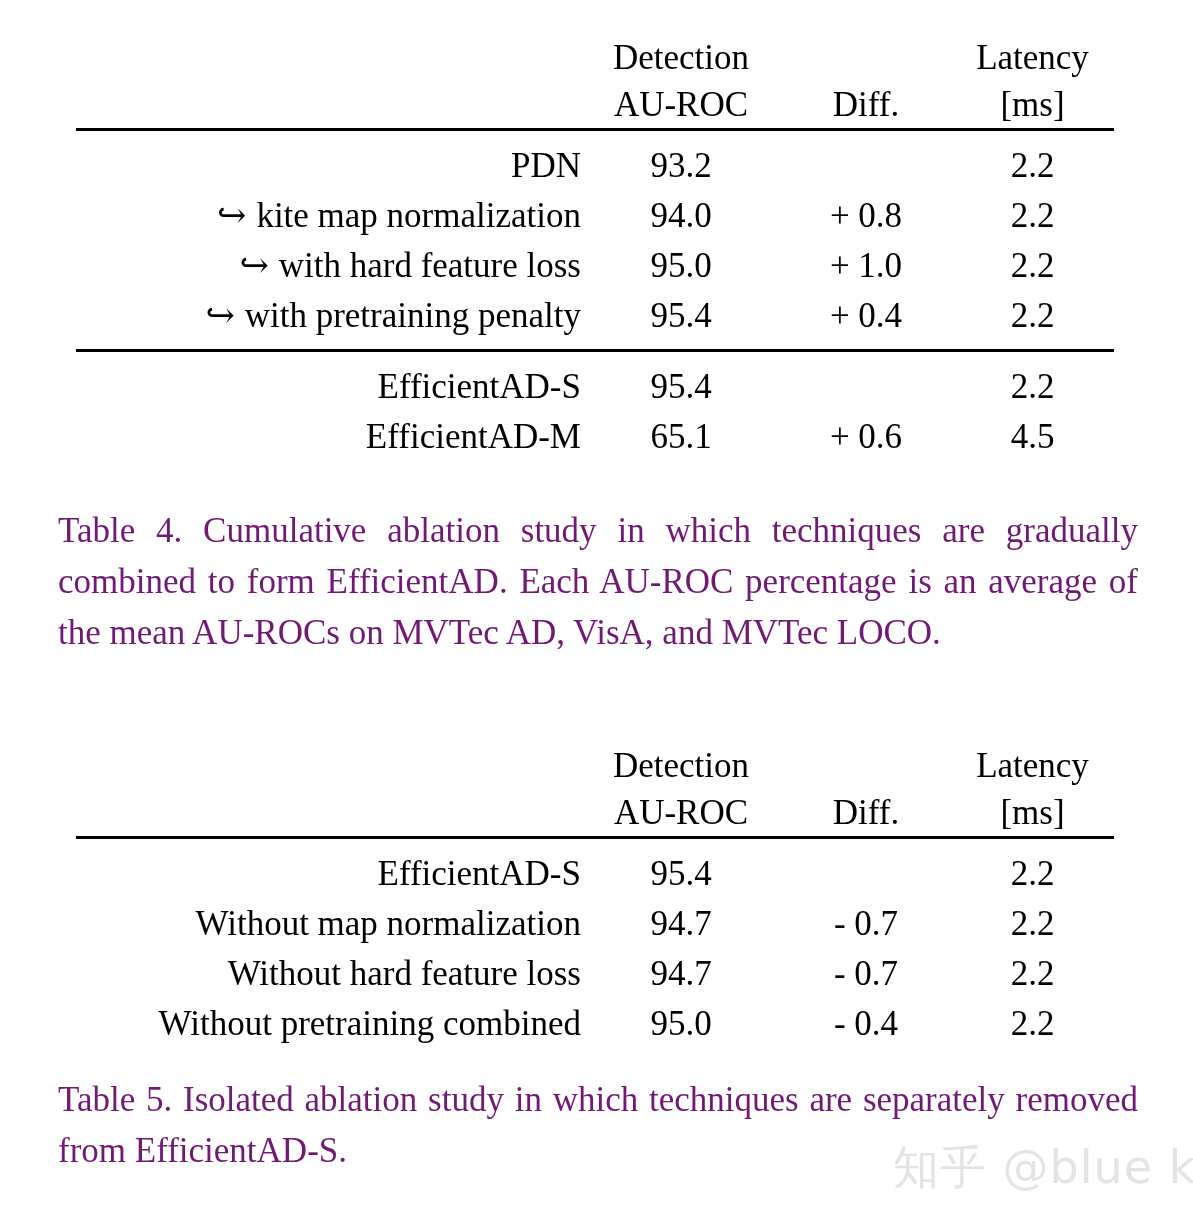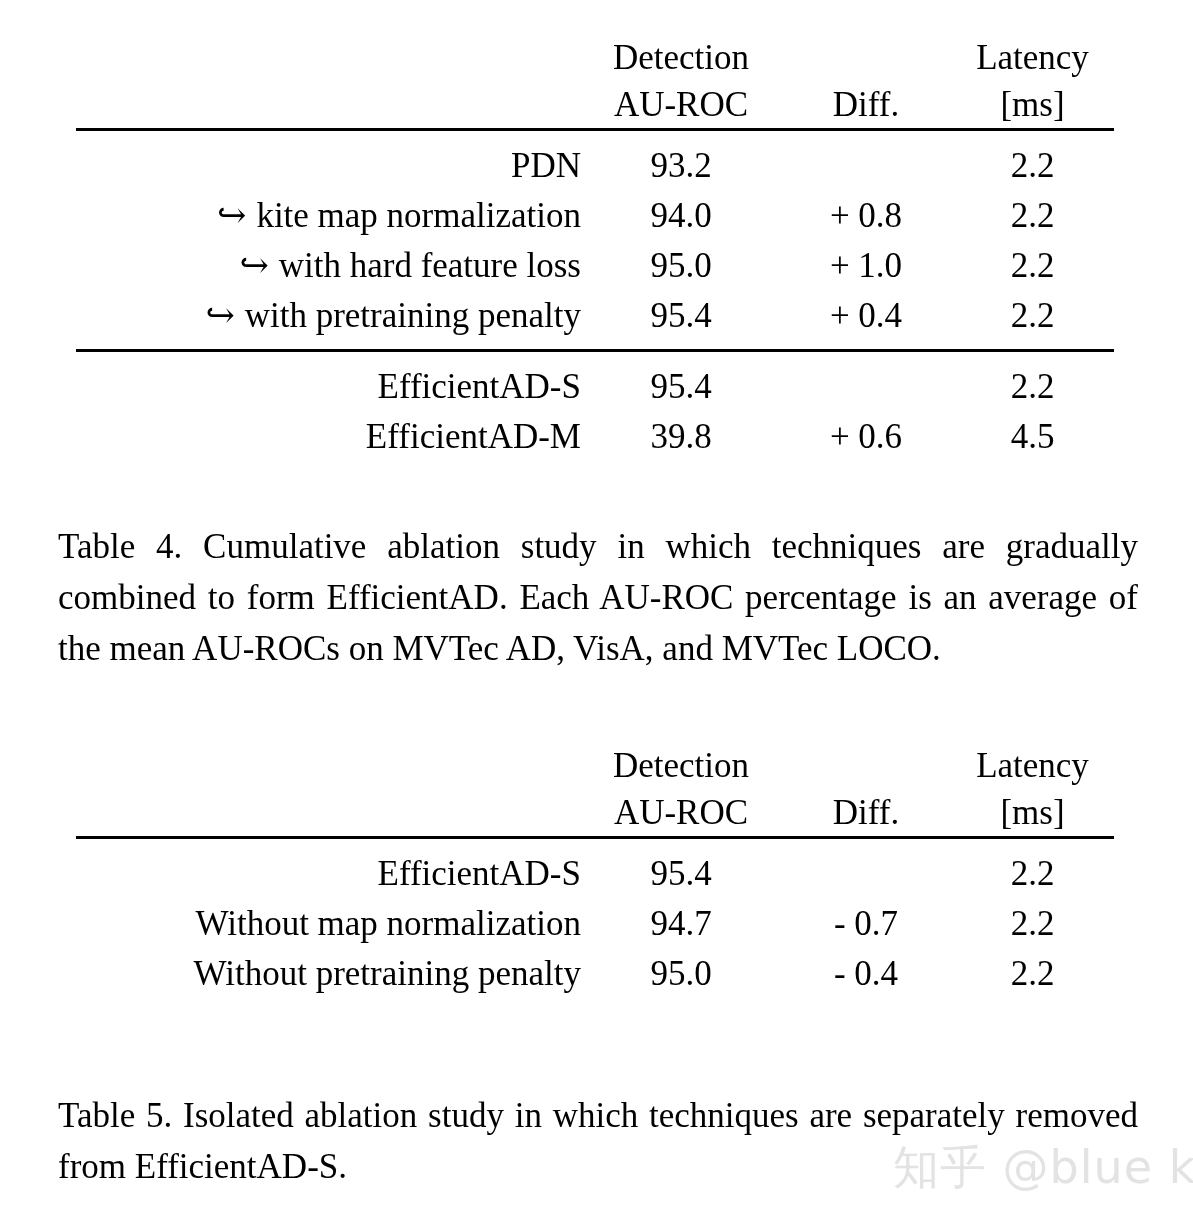--- a/index.html
+++ b/index.html
@@ -126,24 +126,23 @@
 
   
   .caption {
     position: absolute;
     left: 58px;
     width: 1080px;
     font-size: 35px;
     line-height: 51px;
     text-align: justify;
     text-align-last: left;
-    color: #000000;
+    color: #701a75;
     -webkit-hyphens: manual;
     hyphens: manual;
-    margin-top: 16px;
   }
 
   
   .watermark {
     position: absolute;
     left: 893px;
     top: 1147px;
     font-size: 46px;
     line-height: 40px;
     color: #e3e3e3;
@@ -244,21 +243,21 @@
           </td>
           <td class="cell-num cell-auroc">95.4</td>
           <td class="cell-num cell-diff"></td>
           <td class="cell-num cell-lat">2.2</td>
         </tr>
 
         <tr class="body-row">
           <td class="cell-label ind-0">
             <span>EfficientAD-M</span>
           </td>
-          <td class="cell-num cell-auroc">39.8</td>
+          <td class="cell-num cell-auroc">65.1</td>
           <td class="cell-num cell-diff">+ 0.6</td>
           <td class="cell-num cell-lat">4.5</td>
         </tr>
       </tbody>
     </table>
   </div>
 
   <div class="caption" style="top: 505px;">Table 4. Cumulative ablation study in which techniques are gradually combined to form EfficientAD. Each AU-ROC percentage is an average of the mean AU-ROCs on MVTec AD, VisA, and MVTec LOCO.</div>
 
   <div class="table-block" style="top: 742px;">
@@ -306,24 +305,32 @@
 
         <tr class="body-row">
           <td class="cell-label ind-0">
             <span>Without map normalization</span>
           </td>
           <td class="cell-num cell-auroc">94.7</td>
           <td class="cell-num cell-diff">- 0.7</td>
           <td class="cell-num cell-lat">2.2</td>
         </tr>
 
-
-        <tr class="body-row">
-          <td class="cell-label ind-0">
-            <span>Without pretraining penalty</span>
+        <tr class="body-row">
+          <td class="cell-label ind-0">
+            <span>Without hard feature loss</span>
+          </td>
+          <td class="cell-num cell-auroc">94.7</td>
+          <td class="cell-num cell-diff">- 0.7</td>
+          <td class="cell-num cell-lat">2.2</td>
+        </tr>
+
+        <tr class="body-row">
+          <td class="cell-label ind-0">
+            <span>Without pretraining combined</span>
           </td>
           <td class="cell-num cell-auroc">95.0</td>
           <td class="cell-num cell-diff">- 0.4</td>
           <td class="cell-num cell-lat">2.2</td>
         </tr>
       </tbody>
     </table>
   </div>
 
   <div class="caption" style="top: 1074px;">Table 5. Isolated ablation study in which techniques are separately removed from EfficientAD-S.</div>

